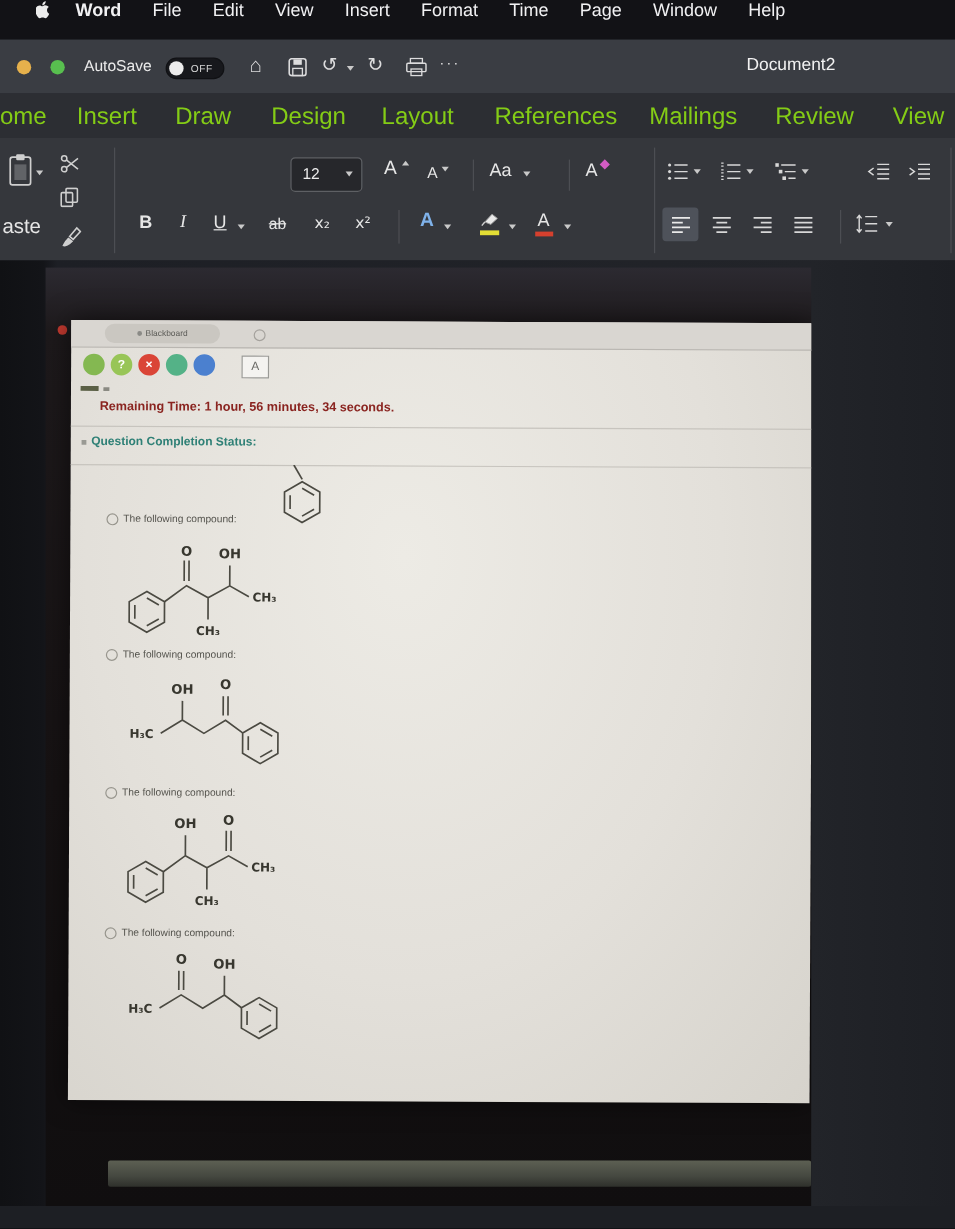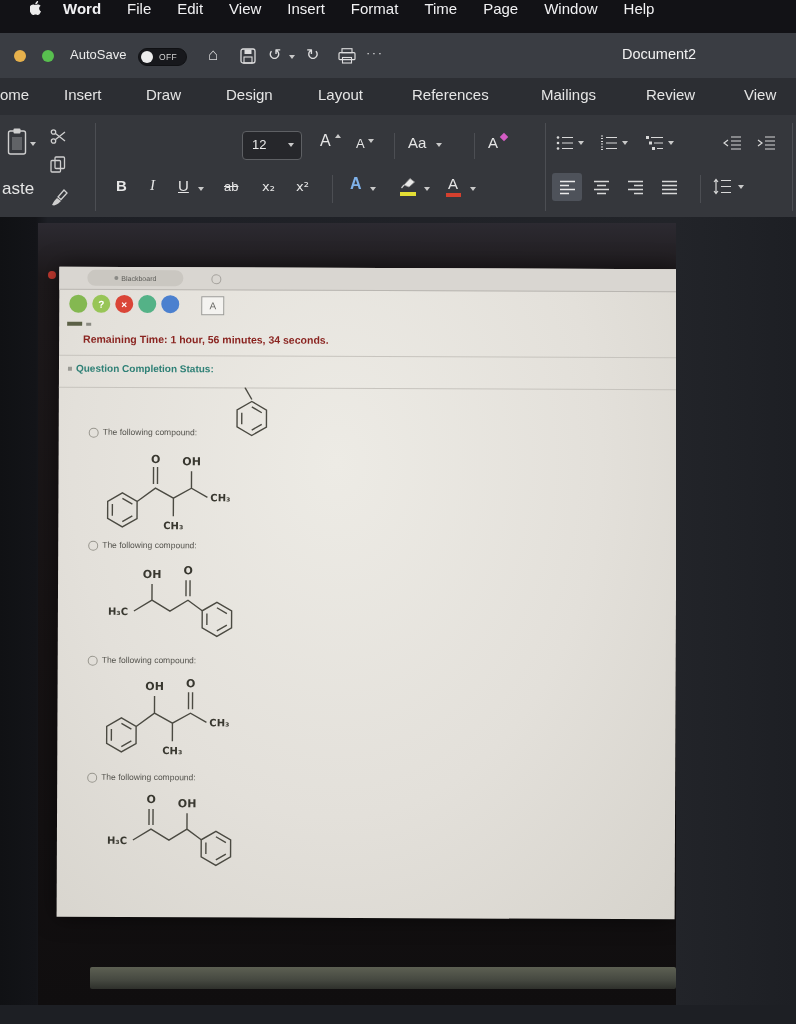--- a/index.html
+++ b/index.html
@@ -17,21 +17,21 @@
   
   .titlebar{left:0;top:33px;width:796px;height:45px;background:#3a3d43}
   .dot{position:absolute;width:12px;height:12px;border-radius:50%;top:17px}
   .ticon{position:absolute;color:#dcdcdd;font-size:16px;top:13px;line-height:18px}
   .toggle{position:absolute;left:138px;top:15px;width:47px;height:16px;background:#17181c;
           border:1px solid #101114;border-radius:9px}
   .knob{position:absolute;left:1.5px;top:1.5px;width:12px;height:12px;border-radius:50%;background:#ececec}
   .offtxt{position:absolute;left:20px;top:3px;font-size:8.5px;font-weight:400;color:#d6d6d6;letter-spacing:.4px}
 
   
-  .rtabs{left:0;top:78px;width:796px;height:37px;background:#2c2e33;color:#e5e5e5;font-size:15px}
+  .rtabs{left:0;top:78px;width:796px;height:37px;background:#2c2e33;color:#84cc16;font-size:20px}
   .rtabs span{position:absolute;top:8px;white-space:nowrap}
 
   
   .rbody{left:0;top:115px;width:796px;height:102px;background:#35373c;color:#e3e3e3}
   .vdiv{position:absolute;width:1px;background:#4c4e53}
   .cbx{position:absolute;background:#26272b;border:1px solid #5e6064;border-radius:4px}
   .cbx .val{position:absolute;left:9px;top:5px;font-size:13px;color:#ececec;white-space:nowrap;overflow:hidden}
   .chev{width:0;height:0;border-left:3.5px solid transparent;border-right:3.5px solid transparent;
         border-top:4.5px solid #c9c9c9}
   .chevup{width:0;height:0;border-left:3.5px solid transparent;border-right:3.5px solid transparent;

